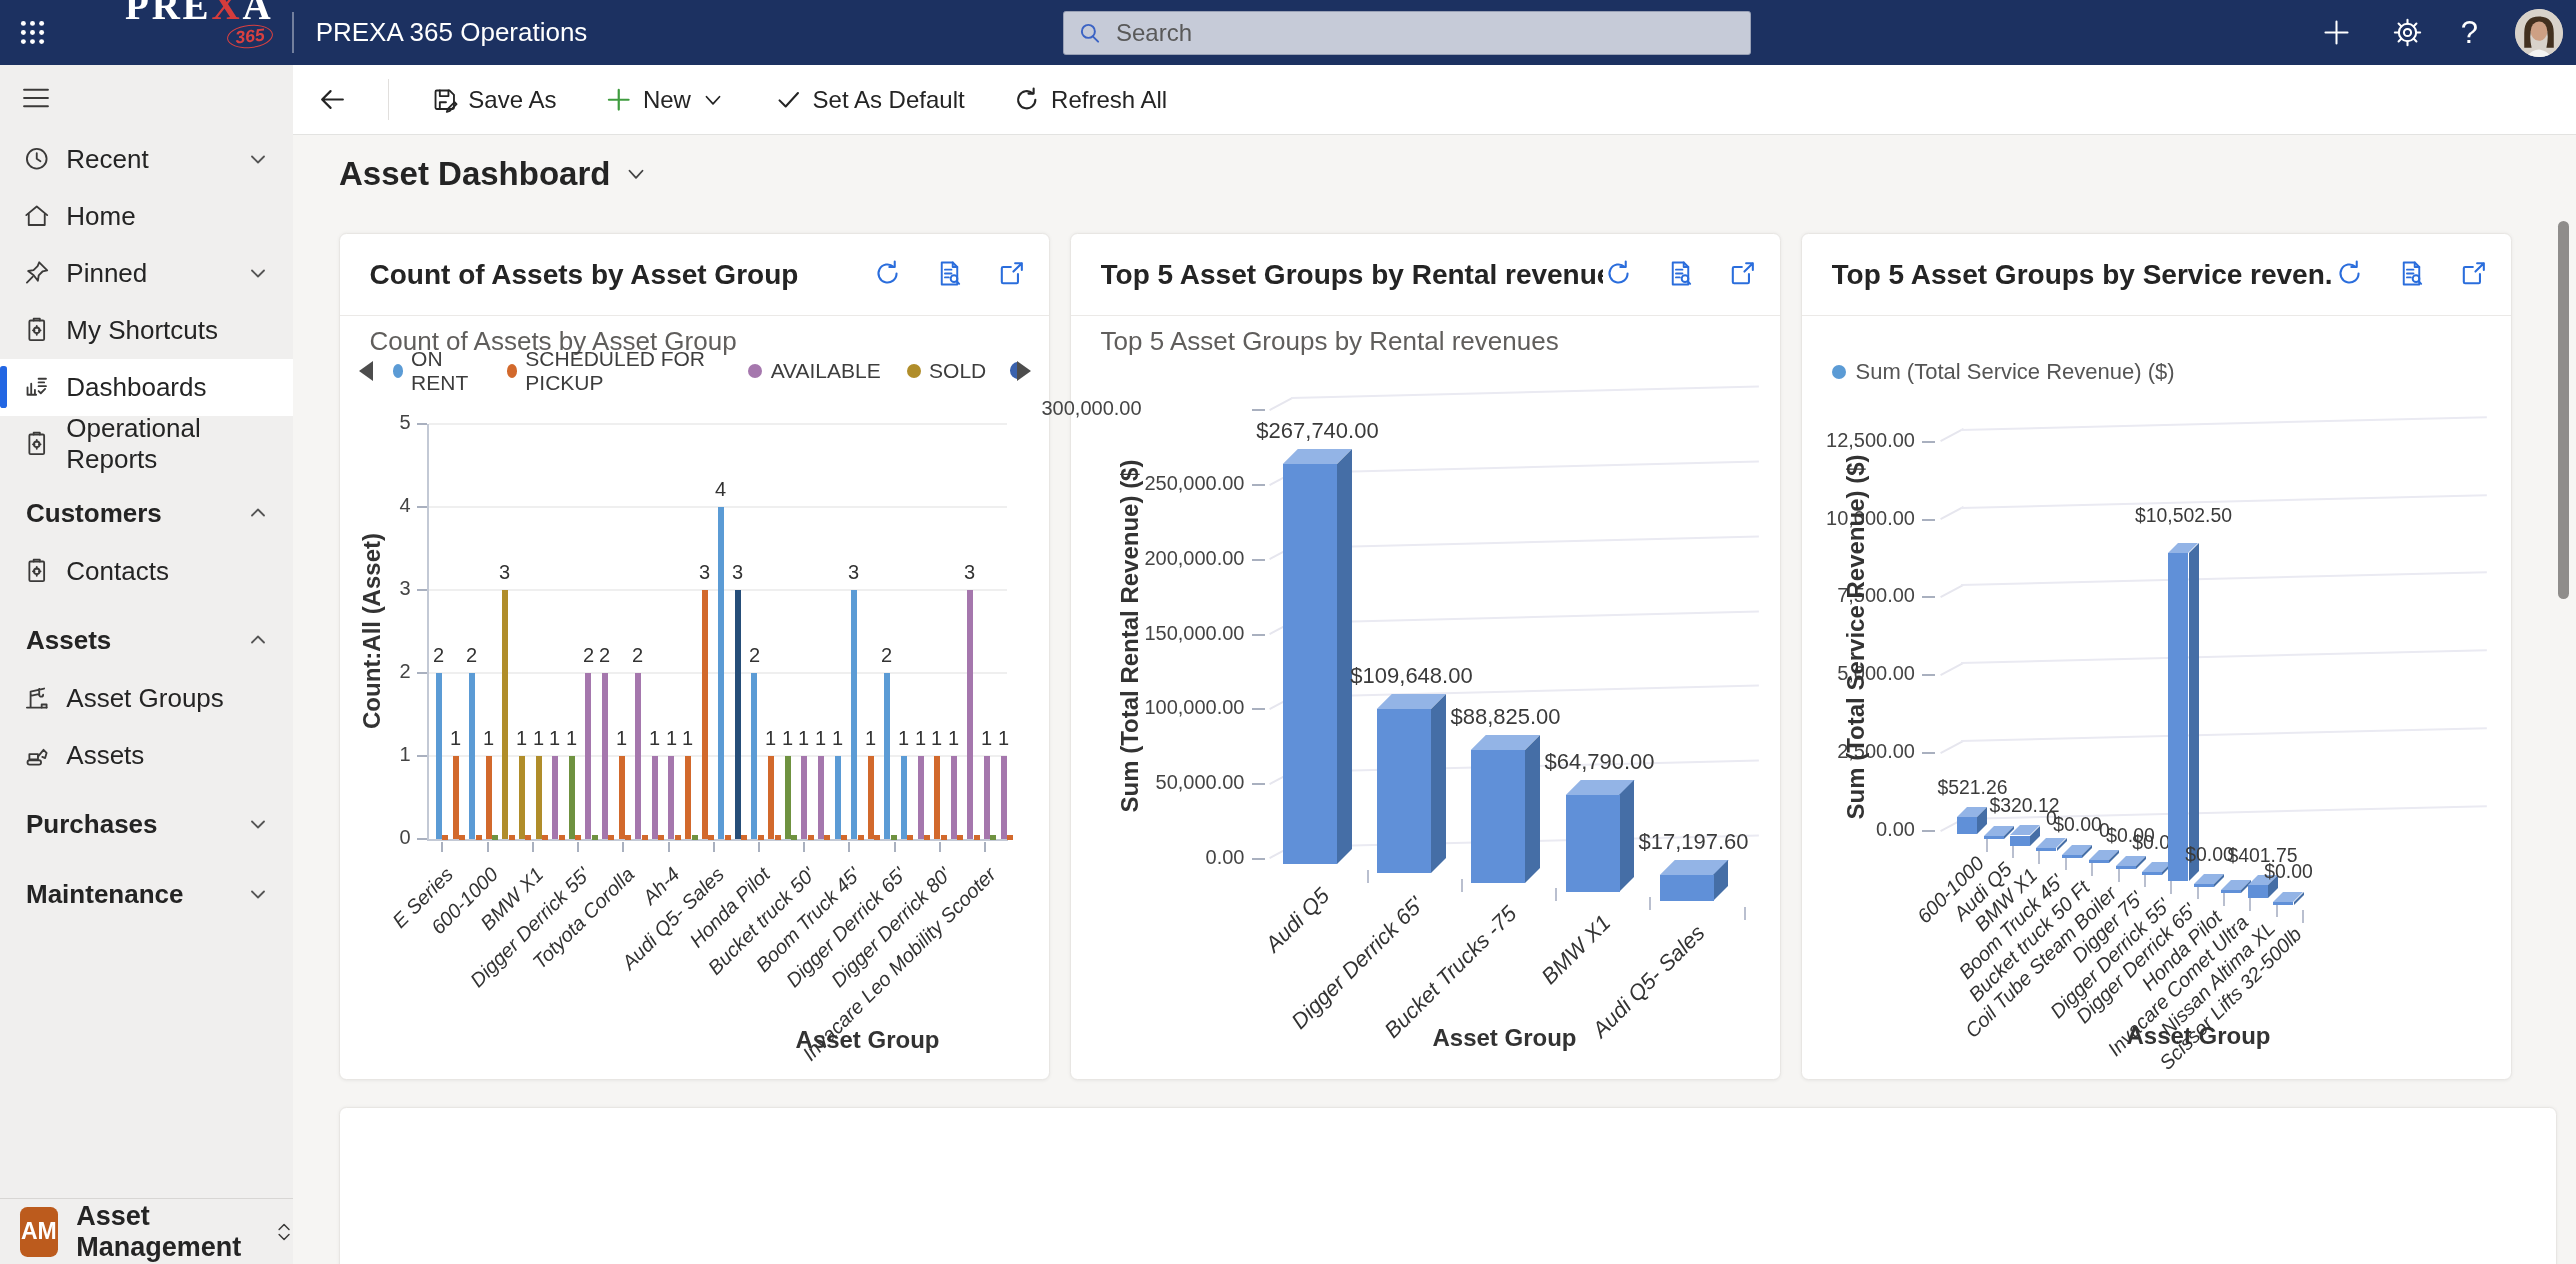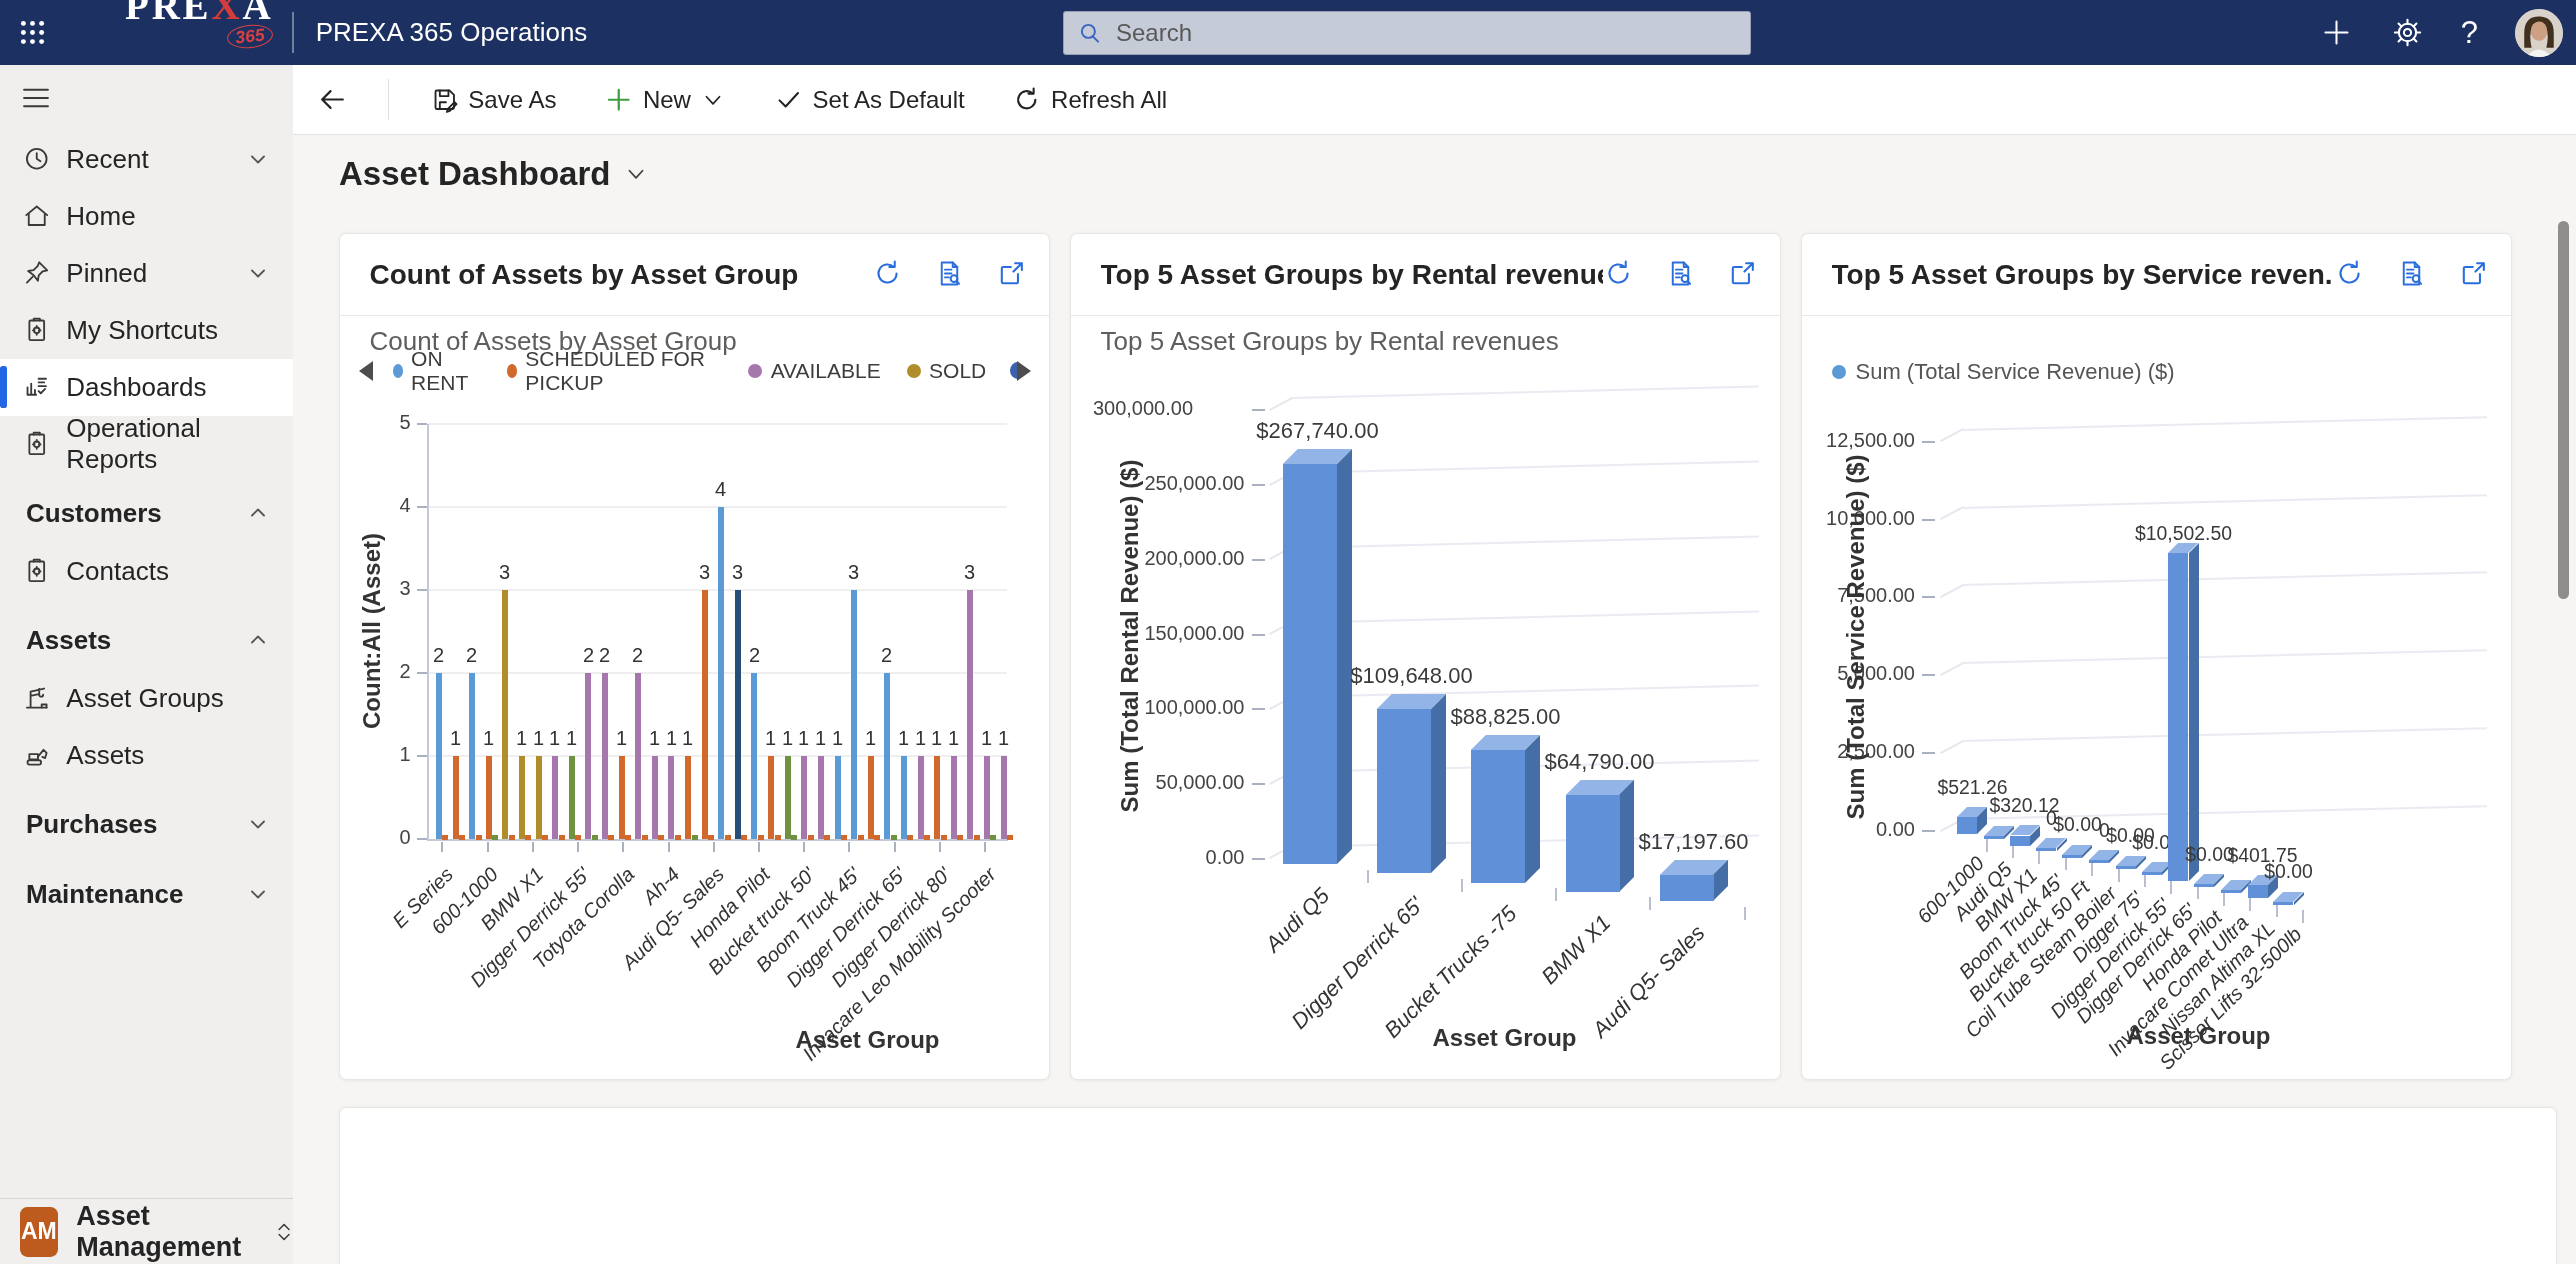--- a/index.html
+++ b/index.html
@@ -565,21 +565,21 @@
             <button><span><svg width="31" height="31" viewBox="0 0 24 24">
                   <g stroke="#2a6ddc" stroke-width="1.6" fill="none" stroke-linecap="round" stroke-linejoin="round">
                     <path d="M17 12.5v6a1 1 0 0 1-1 1H5.5a1 1 0 0 1-1-1V8a1 1 0 0 1 1-1h6"></path>
                     <path d="M13.5 10.5 20 4M14.8 4H20v5.2"></path>
                   </g>
                 </svg></span></button>
           </div>
       </div>
       <div class="card-sep"></div>
       <div class="chart-title">Top 5 Asset Groups by Rental revenues</div>
-    <div style="position: absolute; left: -29.5px; top: 163px; width: 203px; text-align: center; font-size: 20px; color: rgb(68, 68, 68);">300,000.00</div>
+    <div style="position: absolute; left: -29.5px; top: 163px; width: 203px; text-align: left; font-size: 20px; color: rgb(68, 68, 68);">300,000.00</div>
         <div style="position: absolute; left: 181px; top: 175px; width: 13px; height: 1.8px; background: rgb(169, 176, 191);"></div>
         <div style="position: absolute; left: 197px; top: 169px; width: 26px; height: 1.8px; background: rgb(230, 230, 238); transform: rotate(-28deg);"></div>
         <div style="position: absolute; left: 220px; top: 163px; width: 468px; height: 1.8px; background: rgb(234, 234, 242); transform: rotate(-1.4deg); transform-origin: left center;"></div>
         <div style="position: absolute; left: -29.5px; top: 238px; width: 203px; text-align: right; font-size: 20px; color: rgb(68, 68, 68);">250,000.00</div>
         <div style="position: absolute; left: 181px; top: 250px; width: 13px; height: 1.8px; background: rgb(169, 176, 191);"></div>
         <div style="position: absolute; left: 197px; top: 244px; width: 26px; height: 1.8px; background: rgb(230, 230, 238); transform: rotate(-28deg);"></div>
         <div style="position: absolute; left: 220px; top: 238px; width: 468px; height: 1.8px; background: rgb(234, 234, 242); transform: rotate(-1.4deg); transform-origin: left center;"></div>
         <div style="position: absolute; left: -29.5px; top: 313px; width: 203px; text-align: right; font-size: 20px; color: rgb(68, 68, 68);">200,000.00</div>
         <div style="position: absolute; left: 181px; top: 325px; width: 13px; height: 1.8px; background: rgb(169, 176, 191);"></div>
         <div style="position: absolute; left: 197px; top: 318px; width: 26px; height: 1.8px; background: rgb(230, 230, 238); transform: rotate(-28deg);"></div>
@@ -732,21 +732,21 @@
         <div style="position: absolute; right: 379px; top: 653px; transform: rotate(-45deg); transform-origin: right top; white-space: nowrap; font-size: 20px; font-style: italic; color: rgb(51, 51, 51);">Digger 75'</div>
         <div style="position: absolute; left: 340px; top: 628px; width: 20px; height: 10px; background: rgb(147, 180, 230); transform: skewX(-45deg); transform-origin: left bottom;"></div>
         <div style="position: absolute; left: 360px; top: 638px; width: 10px; height: 2.8px; background: rgb(69, 110, 166); transform: skewY(-45deg); transform-origin: left top;"></div>
         <div style="position: absolute; left: 340px; top: 638px; width: 20px; height: 2.8px; background: rgb(96, 144, 216);"></div>
         <div style="position: absolute; left: 253px; top: 597px; width: 203px; text-align: center; font-size: 19.4px; color: rgb(58, 58, 58);">$0.00</div>
         <div style="position: absolute; left: 368px; top: 647px; width: 1.8px; height: 13px; background: rgb(185, 191, 207);"></div>
         <div style="position: absolute; right: 353px; top: 660px; transform: rotate(-45deg); transform-origin: right top; white-space: nowrap; font-size: 20px; font-style: italic; color: rgb(51, 51, 51);">Digger Derrick 55'</div>
         <div style="position: absolute; left: 366px; top: 309px; width: 20px; height: 10px; background: rgb(147, 180, 230); transform: skewX(-45deg); transform-origin: left bottom;"></div>
         <div style="position: absolute; left: 387px; top: 319px; width: 10px; height: 328px; background: rgb(69, 110, 166); transform: skewY(-45deg); transform-origin: left top;"></div>
         <div style="position: absolute; left: 366px; top: 319px; width: 20px; height: 328px; background: rgb(96, 144, 216);"></div>
-        <div style="position: absolute; left: 280px; top: 288px; width: 203px; text-align: center; font-size: 19.4px; color: rgb(58, 58, 58);">$10,502.50</div>
+        <div style="position: absolute; left: 280px; top: 270px; width: 203px; text-align: center; font-size: 19.4px; color: rgb(58, 58, 58);">$10,502.50</div>
         <div style="position: absolute; left: 395px; top: 652px; width: 1.8px; height: 13px; background: rgb(185, 191, 207);"></div>
         <div style="position: absolute; right: 327px; top: 665px; transform: rotate(-45deg); transform-origin: right top; white-space: nowrap; font-size: 20px; font-style: italic; color: rgb(51, 51, 51);">Digger Derrick 65'</div>
         <div style="position: absolute; left: 392px; top: 640px; width: 20px; height: 10px; background: rgb(147, 180, 230); transform: skewX(-45deg); transform-origin: left bottom;"></div>
         <div style="position: absolute; left: 412px; top: 650px; width: 10px; height: 2.8px; background: rgb(69, 110, 166); transform: skewY(-45deg); transform-origin: left top;"></div>
         <div style="position: absolute; left: 392px; top: 650px; width: 20px; height: 2.8px; background: rgb(96, 144, 216);"></div>
         <div style="position: absolute; left: 306px; top: 609px; width: 203px; text-align: center; font-size: 19.4px; color: rgb(58, 58, 58);">$0.00</div>
         <div style="position: absolute; left: 421px; top: 659px; width: 1.8px; height: 13px; background: rgb(185, 191, 207);"></div>
         <div style="position: absolute; right: 301px; top: 672px; transform: rotate(-45deg); transform-origin: right top; white-space: nowrap; font-size: 20px; font-style: italic; color: rgb(51, 51, 51);">Honda Pilot</div>
         <div style="position: absolute; left: 419px; top: 646px; width: 20px; height: 10px; background: rgb(147, 180, 230); transform: skewX(-45deg); transform-origin: left bottom;"></div>
         <div style="position: absolute; left: 439px; top: 656px; width: 10px; height: 2.8px; background: rgb(69, 110, 166); transform: skewY(-45deg); transform-origin: left top;"></div>

